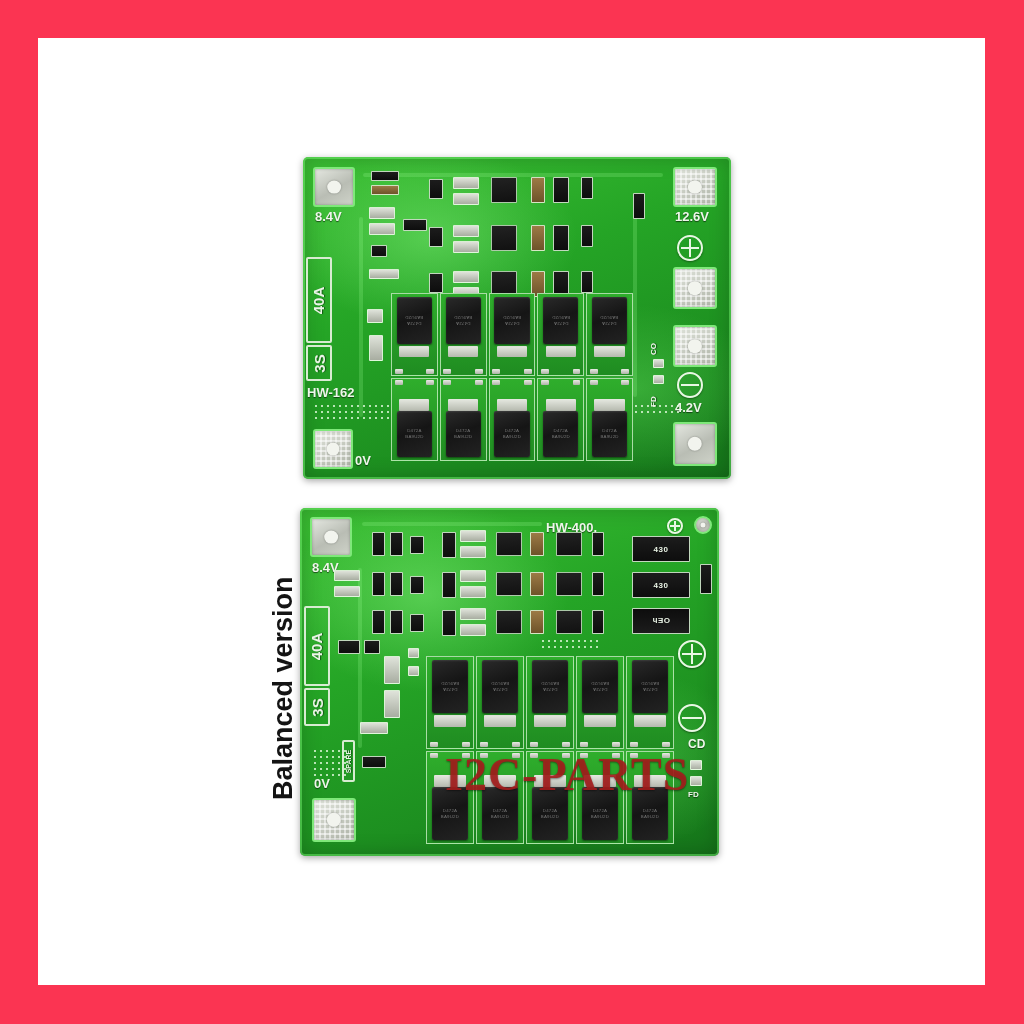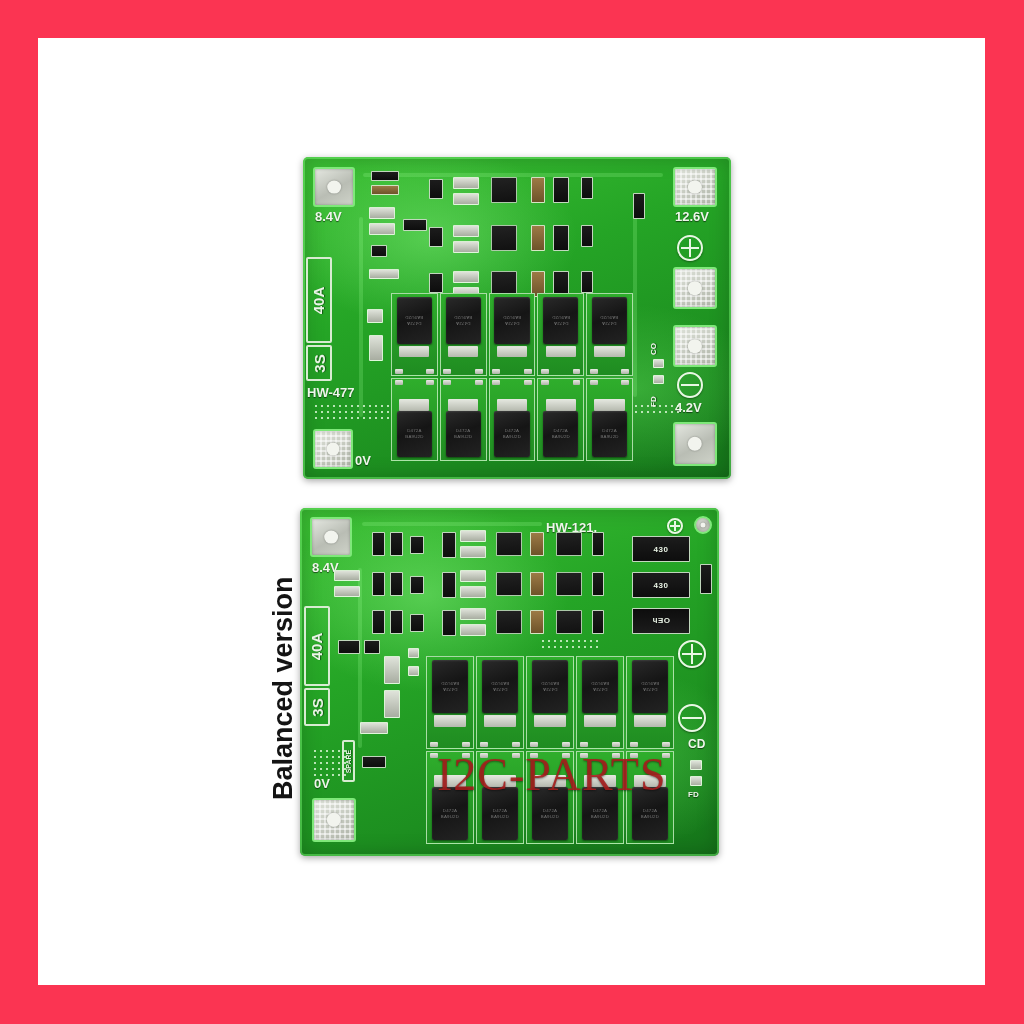--- a/index.html
+++ b/index.html
@@ -195,26 +195,27 @@
   .testpoint {
     position: absolute;
     background: linear-gradient(180deg, #dfe4da, #a9aea2);
     border: 1px solid rgba(230,255,225,0.8);
     border-radius: 1px;
   }
   
   .watermark {
     position: absolute;
     font-family: "Liberation Serif", serif;
-    font-weight: normal;
+    font-weight: bold;
     color: rgba(168, 28, 28, 0.88);
     letter-spacing: 1px;
     text-shadow: 0 1px 2px rgba(0,0,0,0.45);
     pointer-events: none;
     white-space: nowrap;
+    margin-left: 8px;
   }
   #watermark-main { left: 437px; top: 748px; font-size: 46px; }
 </style>
 </head>
 <body>
 
 <div class="canvas">
 
   <div class="white-frame"></div>
 
@@ -257,21 +258,21 @@
         <span class="hole"></span>
       </div>
     <div class="silk" style="left:52px; top:296px; font-size:13px;">0V</div>
 
     <div class="silk-box" style="left:3px; top:100px; width:26px; height:86px; font-size:15px;">
       <span class="rot90">40A</span>
     </div>
     <div class="silk-box" style="left:3px; top:188px; width:26px; height:36px; font-size:15px;">
       <span class="rot90">3S</span>
     </div>
-    <div class="silk" style="left:4px; top:228px; font-size:13px;">HW-477</div>
+    <div class="silk" style="left:4px; top:228px; font-size:13px;">HW-162</div>
 
     <div class="silk" style="left:346px; top:198px; font-size:8px; transform:rotate(-90deg); transform-origin:left top;">CO</div>
     <div class="testpoint" style="left:350px; top:202px; width:11px; height:9px;"></div>
     <div class="testpoint" style="left:350px; top:218px; width:11px; height:9px;"></div>
     <div class="silk" style="left:346px; top:250px; font-size:8px; transform:rotate(-90deg); transform-origin:left top;">FD</div>
 
     <div class="trace" style="left:60px; top:16px; width:300px; height:4px;"></div>
     <div class="trace" style="left:56px; top:60px; width:4px; height:200px;"></div>
     <div class="trace" style="left:330px; top:60px; width:4px; height:180px;"></div>
     <div class="via-row" style="left:10px; top:246px; width:120px; height:16px;"></div>
@@ -430,21 +431,21 @@
       </div>
   </div>
 
   <div class="pcb" id="pcb-balanced">
 
     <div class="pad" style="left:10px; top:9px; width:42px; height:40px;">
         <span class="hole"></span>
       </div>
     <div class="silk" style="left:12px; top:52px; font-size:13px;">8.4V</div>
 
-    <div class="silk" style="left:246px; top:12px; font-size:13px;">HW-121.</div>
+    <div class="silk" style="left:246px; top:12px; font-size:13px;">HW-400.</div>
 
     <div class="polarity" style="left:367px; top:10px; width:16px; height:16px; border-width:2px;">
       <i class="bar-h" style="height:2px; top:calc(50% - 1px);"></i>
         <i class="bar-v" style="width:2px; left:calc(50% - 1px);"></i>
     </div>
     <div class="pad" style="left:394px; top:8px; width:18px; height:18px; border-radius:50%;">
         <span class="hole"></span>
       </div>
 
     <div class="smd res-label" style="left:332px; top:28px; width:58px; height:26px;">430</div>

